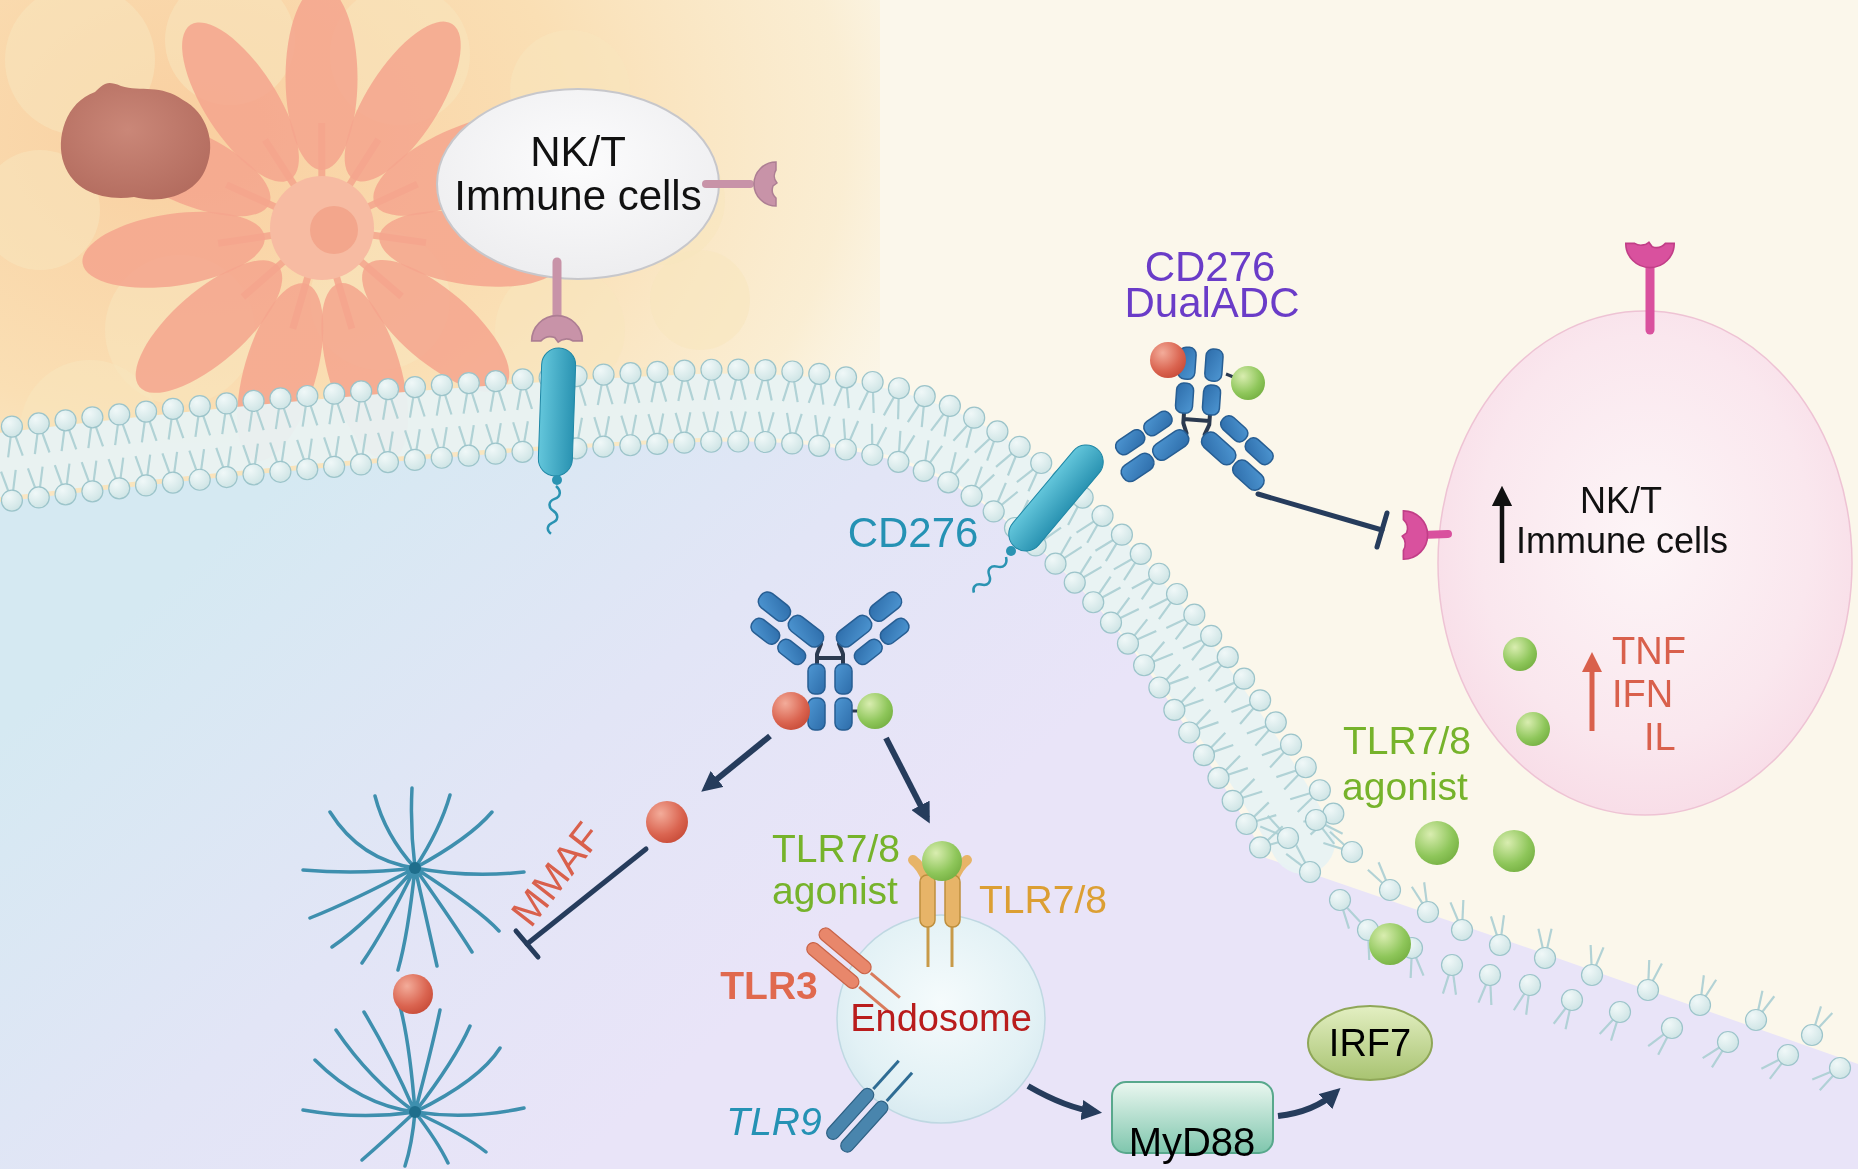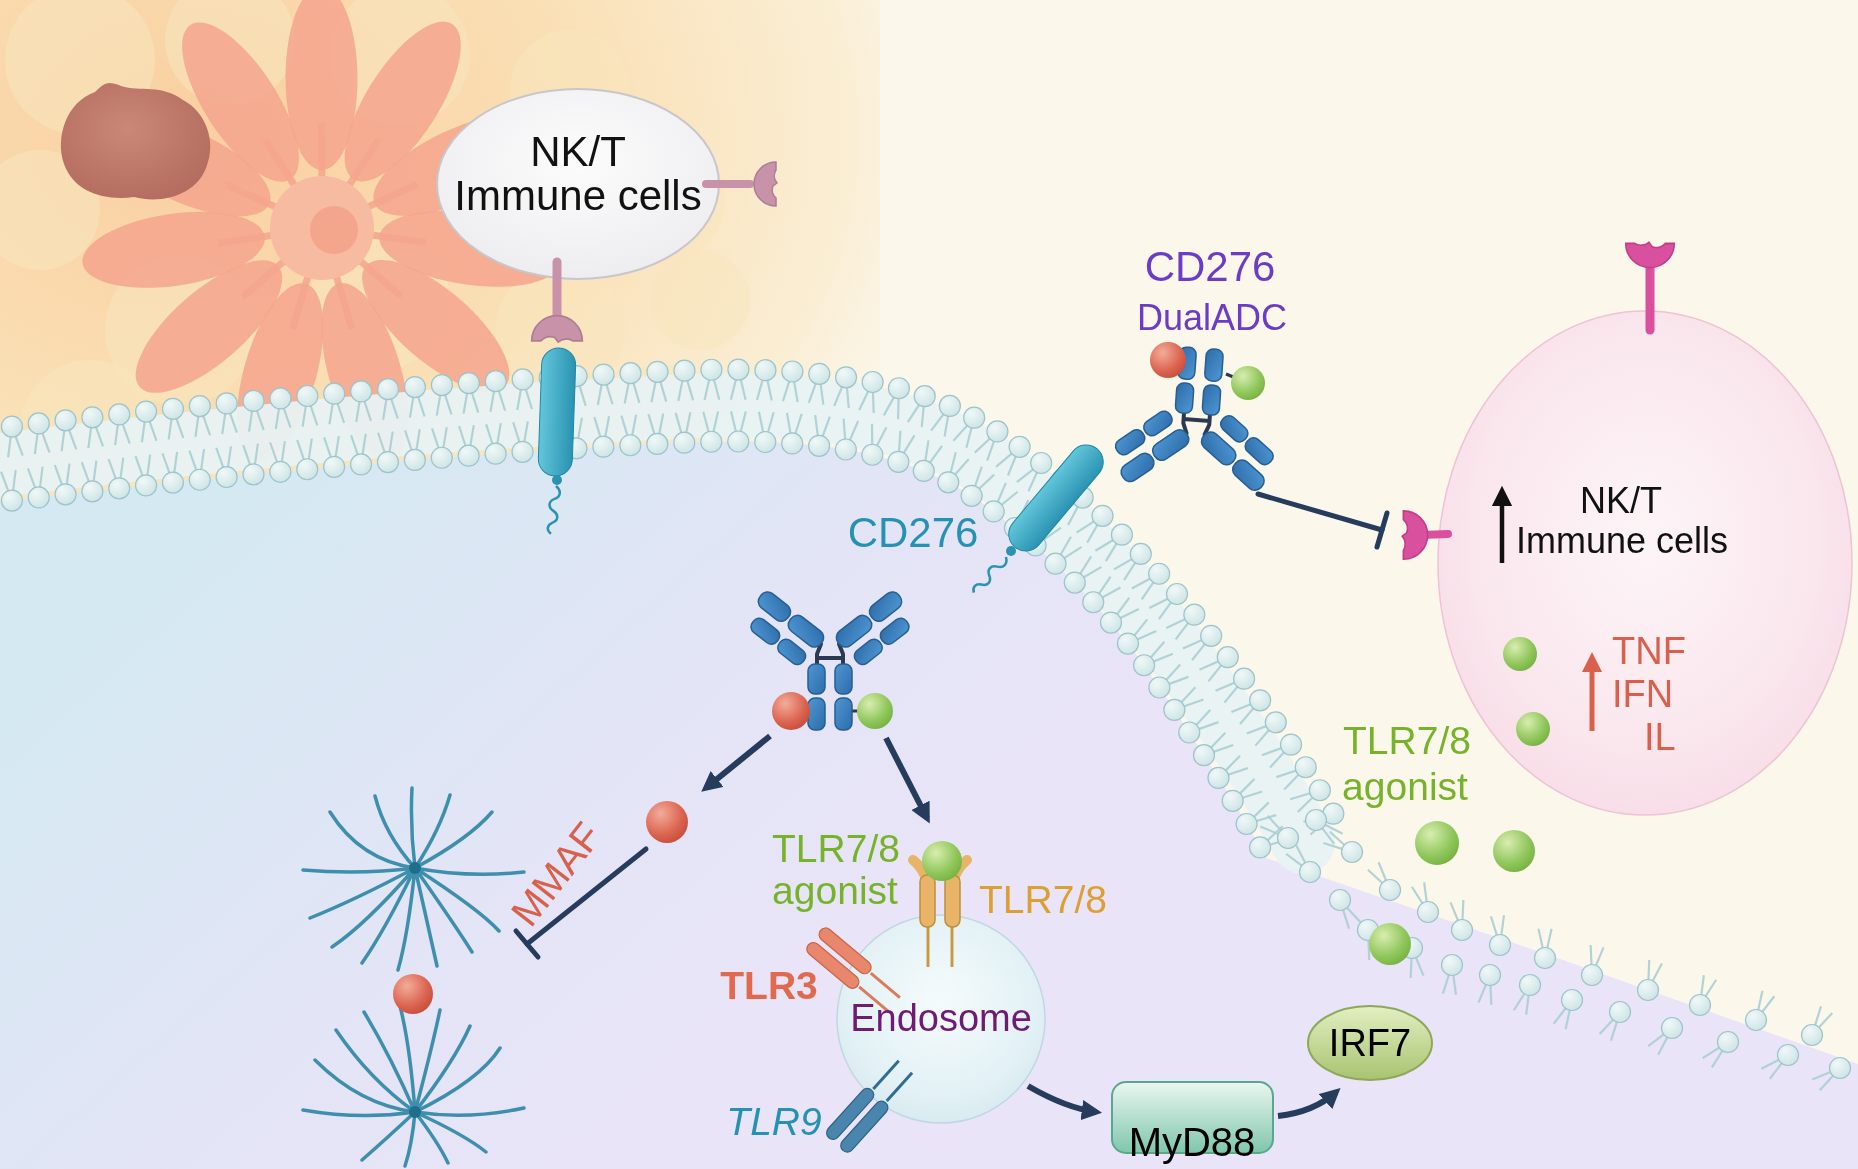--- a/index.html
+++ b/index.html
@@ -696,32 +696,32 @@
     <circle cx="1437" cy="843" r="22" fill="url(#gGreen)"></circle>
     <circle cx="1514" cy="851" r="21" fill="url(#gGreen)"></circle>
     <circle cx="1390" cy="944" r="21" fill="url(#gGreen)"></circle>
   </g>
 </svg>
 
 <div class="lbl" style="left:578px;top:152px;font-size:42px;color:#111;">NK/T</div>
 <div class="lbl" style="left:578px;top:196px;font-size:42px;color:#111;">Immune cells</div>
 
 <div class="lbl" style="left:1210px;top:267px;font-size:42px;color:#6A3CC8;">CD276</div>
-<div class="lbl" style="left:1212px;top:318px;font-size:36px;color:#6A3CC8;">DualADC</div>
+<div class="lbl" style="left:1212px;top:303px;font-size:42px;color:#6A3CC8;">DualADC</div>
 
 <div class="lbl" style="left:913px;top:533px;font-size:42px;color:#2592B4;">CD276</div>
 
 <div class="lbl" style="left:556px;top:874px;font-size:40px;color:#D9604C;transform:translate(-50%,-50%) rotate(-52deg);">MMAF</div>
 
 <div class="lbl" style="left:836px;top:848px;font-size:39px;color:#76B32B;">TLR7/8</div>
 <div class="lbl" style="left:835px;top:890px;font-size:39px;color:#76B32B;">agonist</div>
 
 <div class="lbl" style="left:1043px;top:899px;font-size:39px;color:#DC9F33;">TLR7/8</div>
 <div class="lbl" style="left:769px;top:985px;font-size:39px;color:#E0694E;font-weight:bold;">TLR3</div>
-<div class="lbl" style="left:941px;top:1018px;font-size:38px;color:#701a75;">Endosome</div>
+<div class="lbl" style="left:941px;top:1018px;font-size:38px;color:#b91c1c;">Endosome</div>
 <div class="lbl" style="left:774px;top:1121px;font-size:39px;color:#2592B4;font-style:italic;">TLR9</div>
 
 <div class="lbl" style="left:1192px;top:1142px;font-size:40px;color:#000;">MyD88</div>
 <div class="lbl" style="left:1370px;top:1043px;font-size:38px;color:#000;">IRF7</div>
 
 <div class="lbl" style="left:1407px;top:740px;font-size:39px;color:#76B32B;">TLR7/8</div>
 <div class="lbl" style="left:1405px;top:786px;font-size:39px;color:#76B32B;">agonist</div>
 
 <div class="lbl" style="left:1621px;top:501px;font-size:36px;color:#111;">NK/T</div>
 <div class="lbl" style="left:1622px;top:541px;font-size:36px;color:#111;">Immune cells</div>

